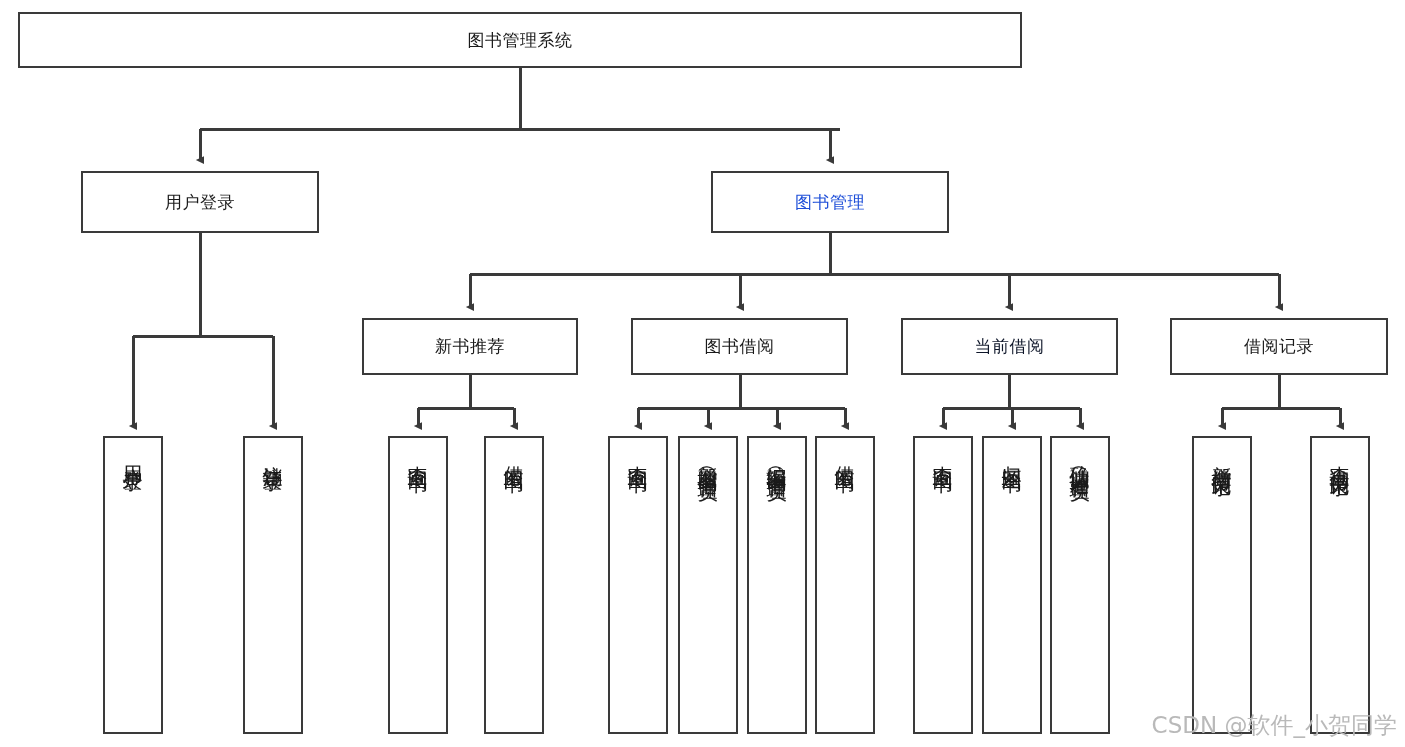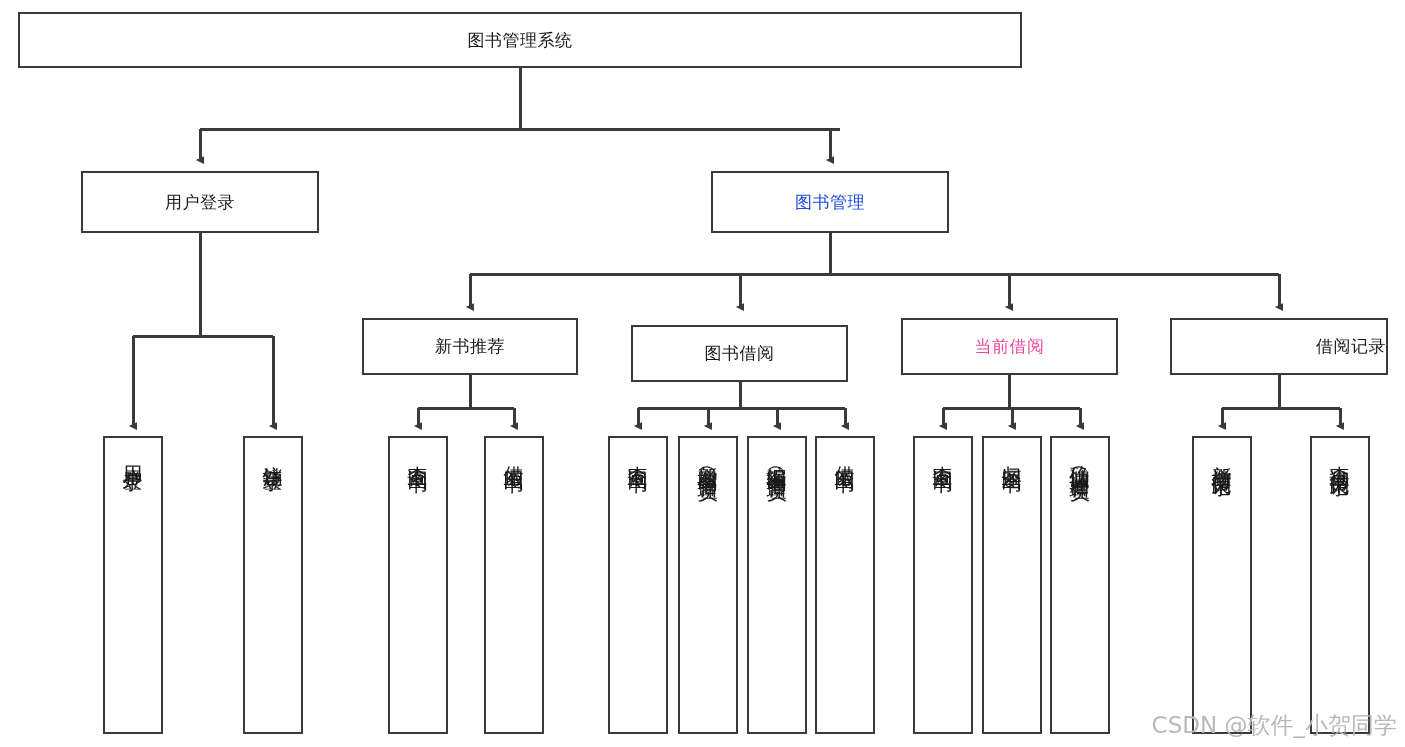--- a/index.html
+++ b/index.html
@@ -133,29 +133,29 @@
   </div>
 
   <div class="node horiz" style="left: 711px; top: 171px; width: 238px; height: 62px; border-color: rgb(58, 58, 58); background: rgb(255, 255, 255); color: #1d4ed8;">
     <span class="node-label">图书管理</span>
   </div>
 
   <div class="node horiz" style="left: 362px; top: 318px; width: 216px; height: 57px; border-color: rgb(58, 58, 58); background: rgb(255, 255, 255); color: rgb(26, 26, 26);">
     <span class="node-label">新书推荐</span>
   </div>
 
-  <div class="node horiz" style="left: 631px; top: 318px; width: 217px; height: 57px; border-color: rgb(58, 58, 58); background: rgb(255, 255, 255); color: rgb(26, 26, 26); margin-top: 7px;">
+  <div class="node horiz" style="left: 631px; top: 318px; width: 217px; height: 57px; border-color: rgb(58, 58, 58); background: rgb(255, 255, 255); color: rgb(26, 26, 26);">
     <span class="node-label">图书借阅</span>
   </div>
 
-  <div class="node horiz" style="left: 901px; top: 318px; width: 217px; height: 57px; border-color: rgb(58, 58, 58); background: rgb(255, 255, 255); color: #ec4899;">
+  <div class="node horiz" style="left: 901px; top: 318px; width: 217px; height: 57px; border-color: rgb(58, 58, 58); background: rgb(255, 255, 255); color: #0f172a;">
     <span class="node-label">当前借阅</span>
   </div>
 
-  <div class="node horiz" style="left: 1170px; top: 318px; width: 218px; height: 57px; border-color: rgb(58, 58, 58); background: rgb(255, 255, 255); color: rgb(26, 26, 26); justify-content: flex-end;">
+  <div class="node horiz" style="left: 1170px; top: 318px; width: 218px; height: 57px; border-color: rgb(58, 58, 58); background: rgb(255, 255, 255); color: rgb(26, 26, 26);">
     <span class="node-label">借阅记录</span>
   </div>
 
   <div class="node vert" style="left: 103px; top: 436px; width: 60px; height: 298px; border-color: rgb(58, 58, 58); background: rgb(255, 255, 255); color: rgb(26, 26, 26);">
     <span class="node-label">用户登录</span>
   </div>
 
   <div class="node vert" style="left: 243px; top: 436px; width: 60px; height: 298px; border-color: rgb(58, 58, 58); background: rgb(255, 255, 255); color: rgb(26, 26, 26);">
     <span class="node-label">注销登录</span>
   </div>

